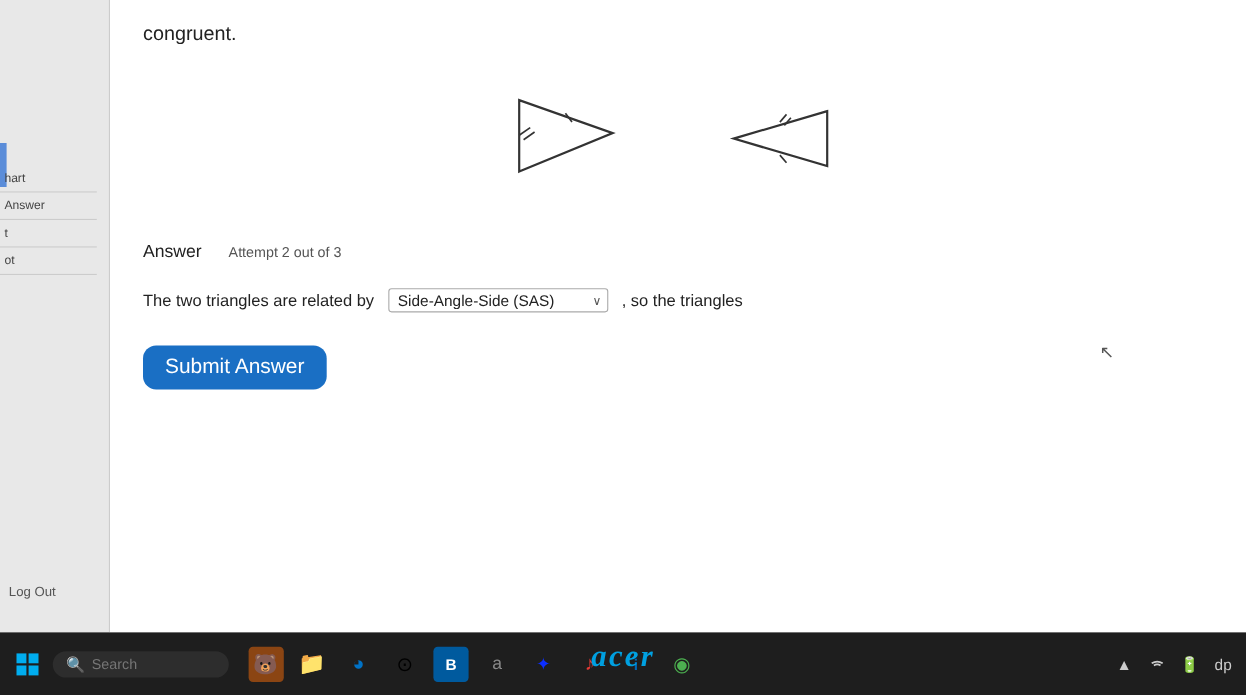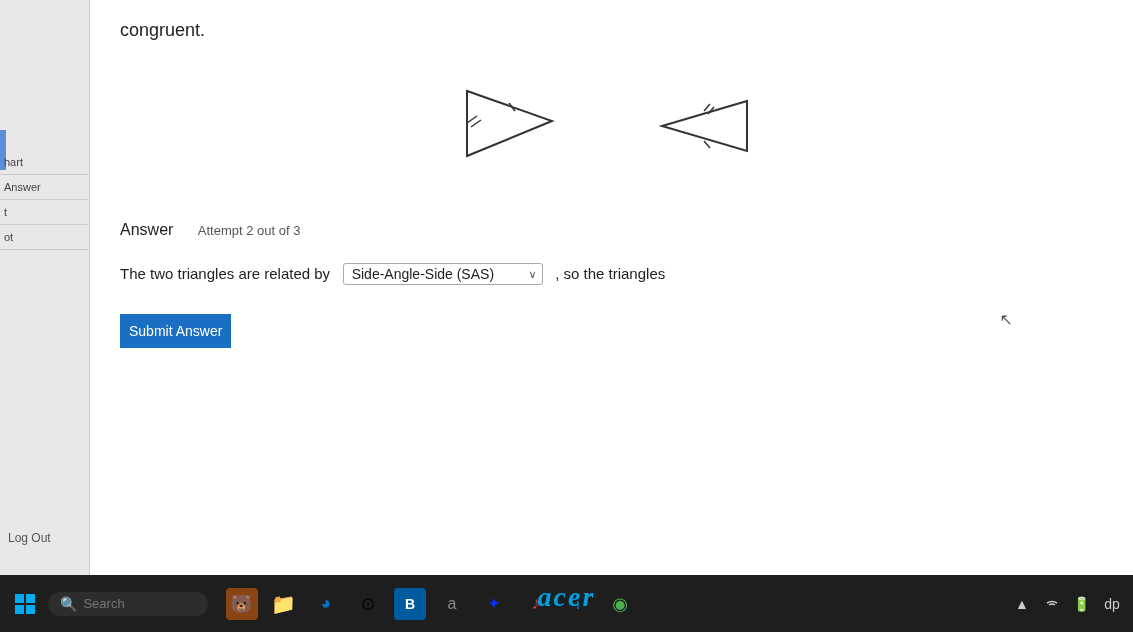--- a/index.html
+++ b/index.html
@@ -18,21 +18,21 @@
       top: 0;
       left: 0;
       width: 1133px;
       height: 575px;
       background: #f5f5f5;
       display: flex;
     }
 
     
     .sidebar {
-      width: 90px;
+      width: 100px;
       background: #e8e8e8;
       border-right: 1px solid #ccc;
       display: flex;
       flex-direction: column;
       position: relative;
     }
 
     
     .sidebar-nav {
       position: absolute;
@@ -143,23 +143,23 @@
       font-size: 11px;
       color: #555;
       pointer-events: none;
     }
 
     .submit-btn {
       display: inline-block;
       background: #1a6fc4;
       color: white;
       border: none;
-      border-radius: 0;
-      padding: 9px 9px;
-      font-size: 14px;
+      border-radius: 12px;
+      padding: 9px 20px;
+      font-size: 19px;
       cursor: pointer;
       margin-top: 25px;
     }
 
     .logout-link {
       font-size: 12px;
       color: #555;
       cursor: pointer;
       margin-top: 15px;
       display: block;

